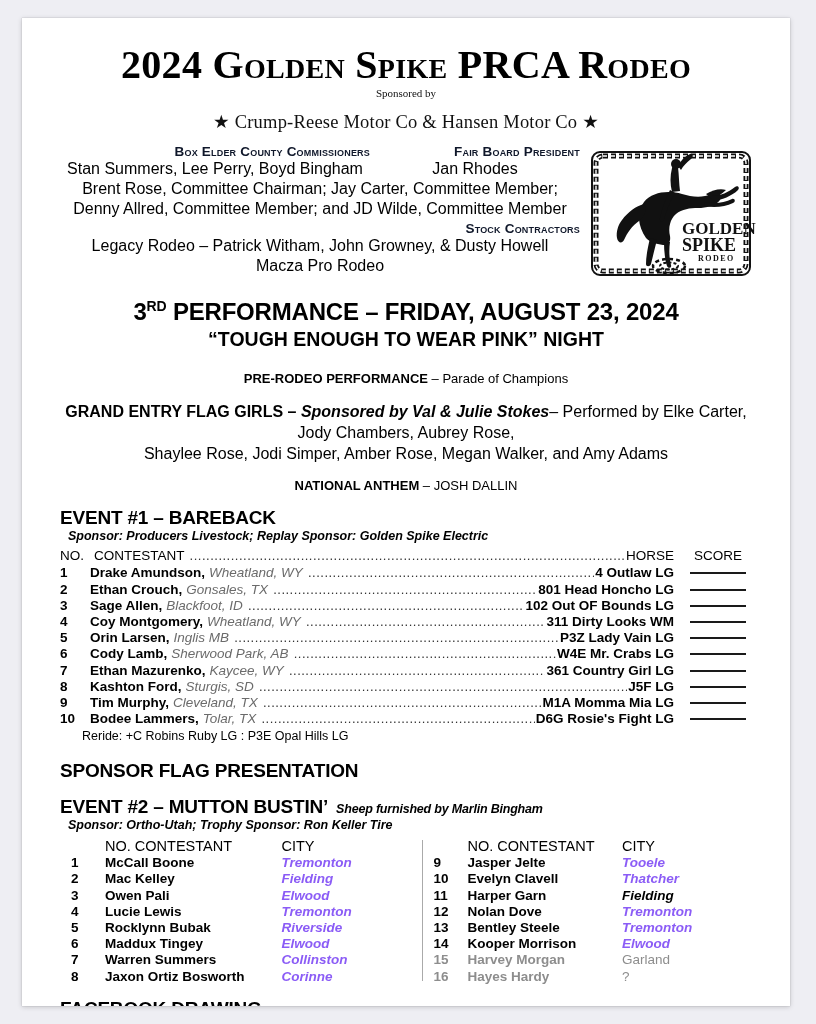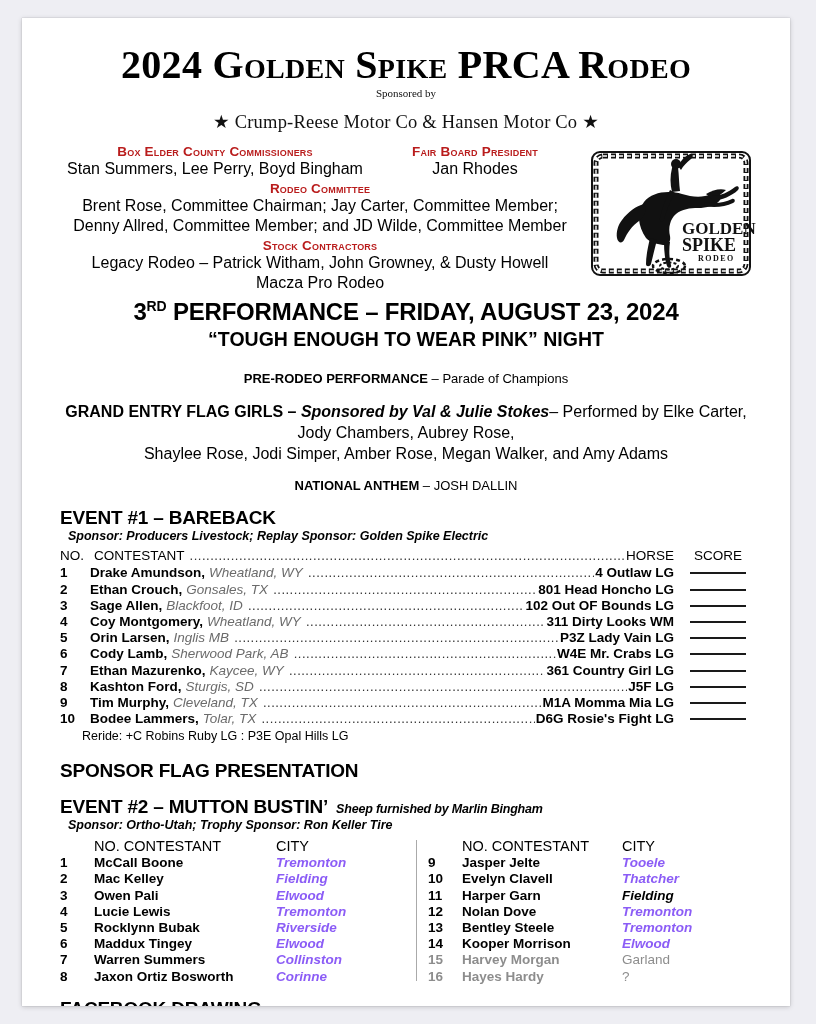--- a/index.html
+++ b/index.html
@@ -64,22 +64,22 @@
     height: 140px;
   }
   .committee-col {
     width: 520px;
   }
   .ch {
     font-weight: bold;
     font-size: 13.5px;
     font-variant: small-caps;
     letter-spacing: 0.2px;
-    text-align: center;
-    color: #b91c1c;
+    text-align: right;
+    color: #0f172a;
   }
   .cv {
     font-size: 16px;
     text-align: center;
     color: #000;
     line-height: 1.25;
   }
   .two-col {
     display: flex;
     width: 520px;
@@ -233,20 +233,21 @@
     font-size: 19px;
     margin-top: 17px;
     letter-spacing: -0.2px;
   }
 
   
   .mb-wrap {
     display: flex;
     margin-top: 6px;
     position: relative;
+    margin-left: 11px;
   }
   .mb-col { width: 50%; }
   .mb-col.right { padding-left: 22px; }
   .mb-divider {
     position: absolute;
     left: 51.5%;
     top: 2px;
     bottom: 4px;
     width: 1px;
     background: #aaa;
@@ -299,21 +300,20 @@
       <div class="two-col">
         <div>
           <div class="ch">Box Elder County Commissioners</div>
           <div class="cv">Stan Summers, Lee Perry, Boyd Bingham</div>
         </div>
         <div>
           <div class="ch">Fair Board President</div>
           <div class="cv">Jan Rhodes</div>
         </div>
       </div>
-      <div class="ch" style="margin-top:2px">Rodeo Committee</div>
       <div class="cv">Brent Rose, Committee Chairman; Jay Carter, Committee Member;</div>
       <div class="cv">Denny Allred, Committee Member; and JD Wilde, Committee Member</div>
       <div class="ch" style="margin-top:2px">Stock Contractors</div>
       <div class="cv">Legacy Rodeo – Patrick Witham, John Growney, &amp; Dusty Howell</div>
       <div class="cv">Macza Pro Rodeo</div>
     </div>
 
     <div class="logo">
       <svg viewBox="0 0 170 135" width="170" height="135">
         <rect x="6" y="6" width="158" height="123" rx="8" fill="#fff" stroke="#111" stroke-width="2"></rect>

